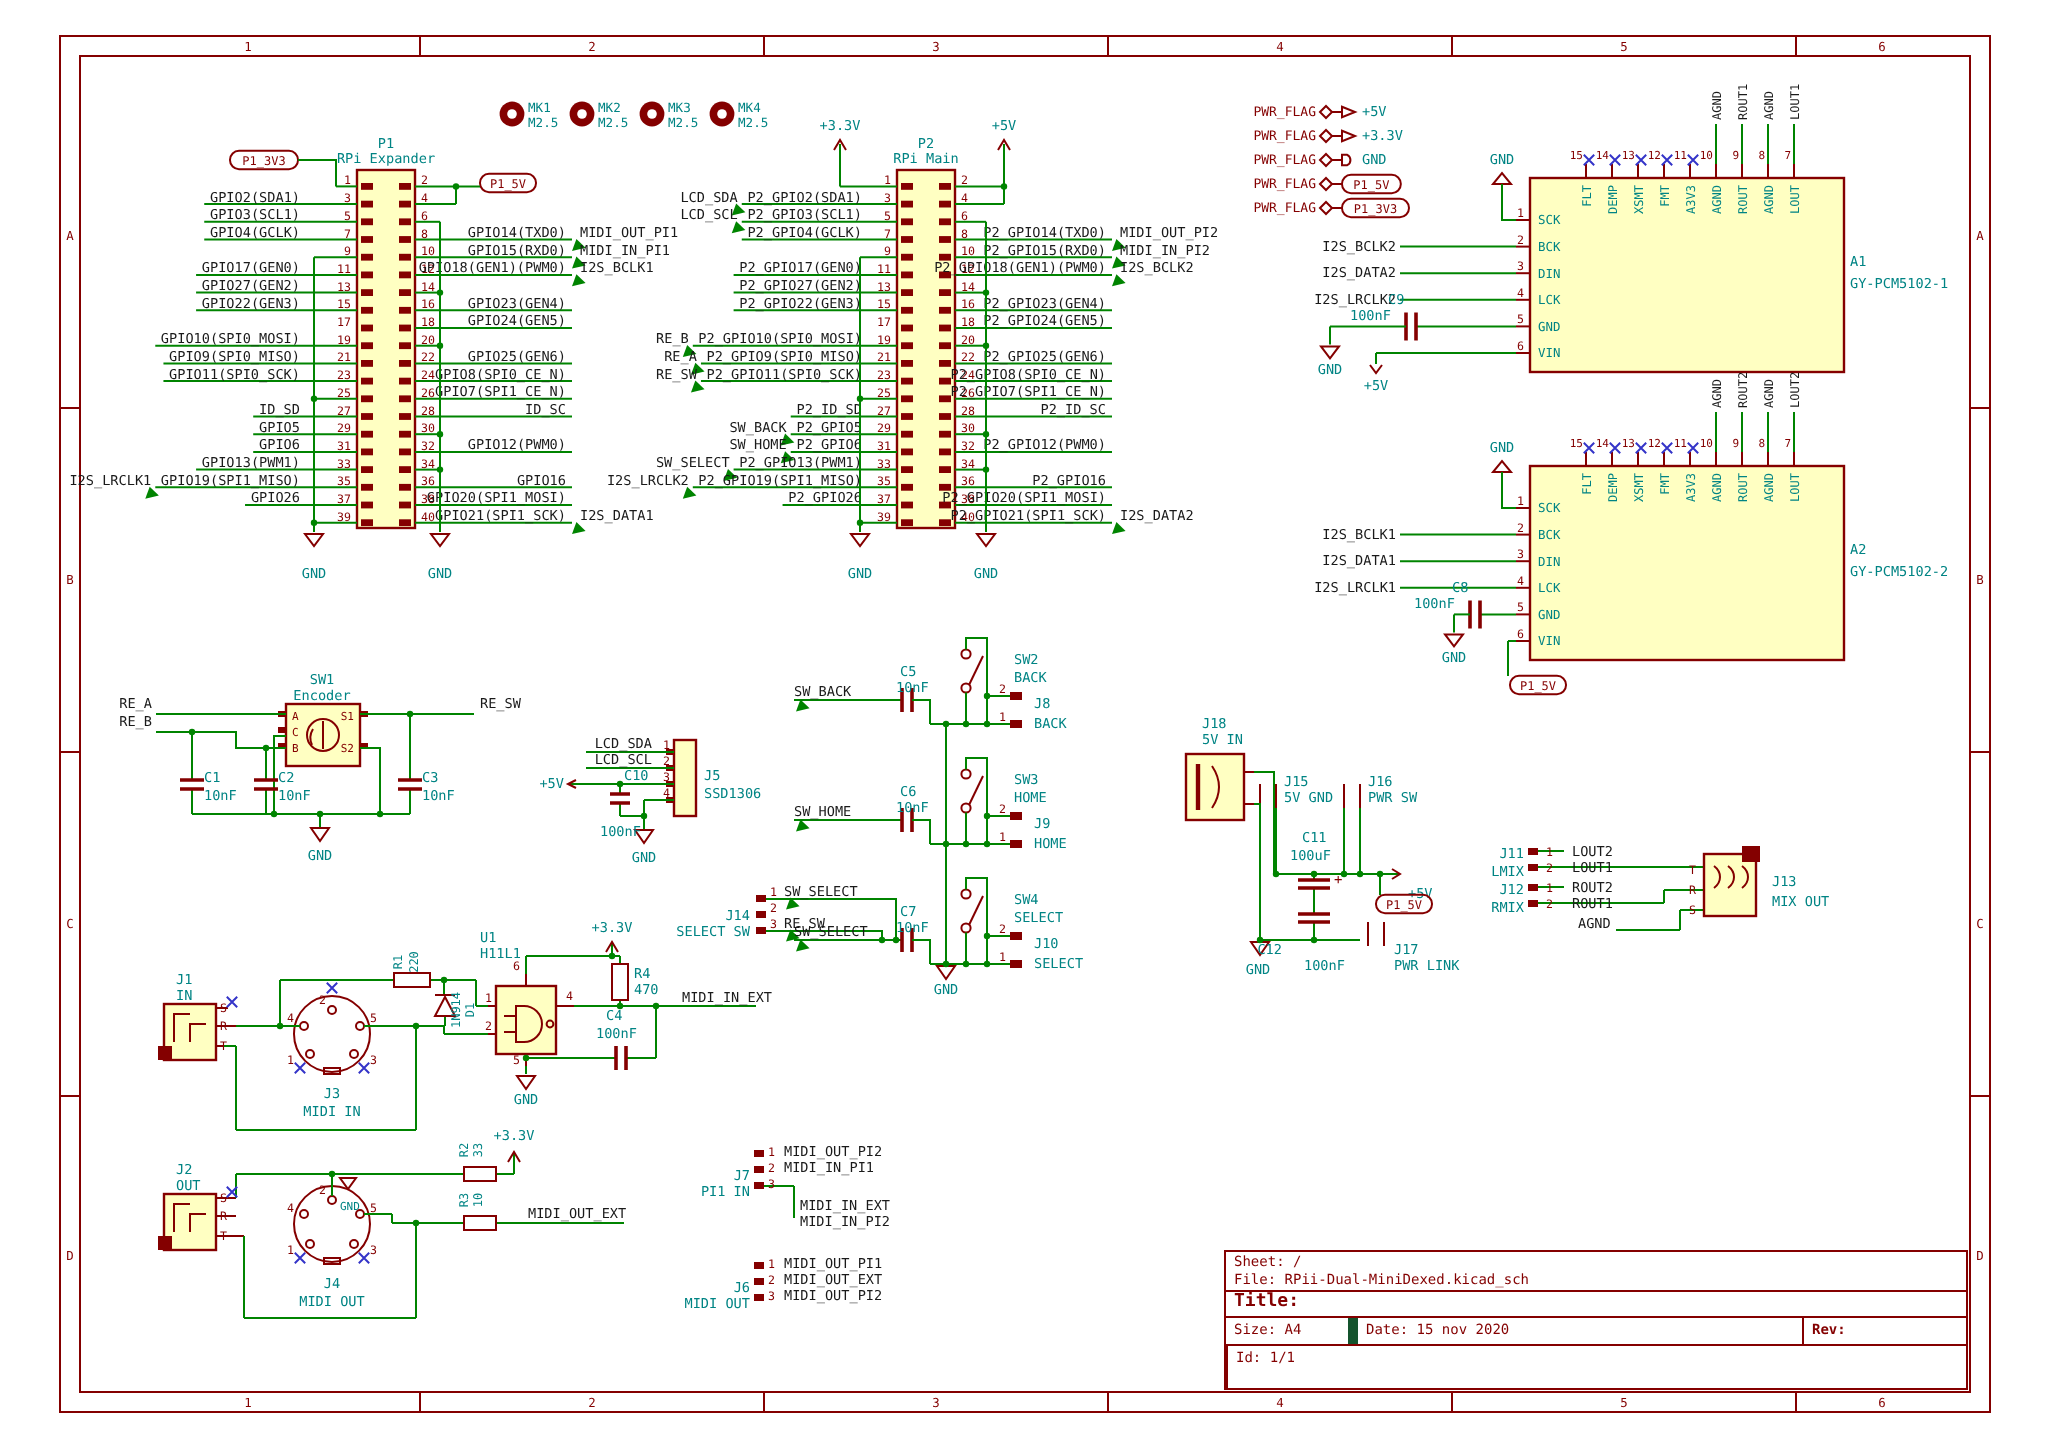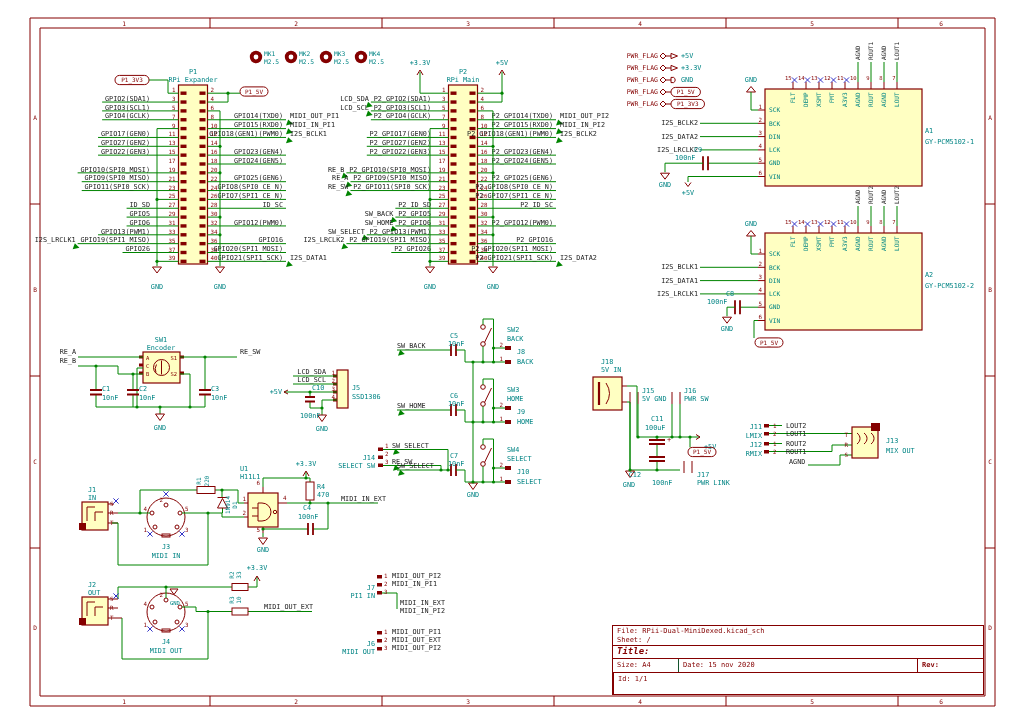--- a/index.html
+++ b/index.html
@@ -10,25 +10,25 @@
   .sy{stroke:#840000;stroke-width:1;fill:none}
   .cp{stroke:#840000;stroke-width:1.8;fill:none}
   .fy{fill:#ffffc2;stroke:#840000;stroke-width:1.2}
   .pin{fill:#840000;stroke:none}
   .rf{fill:#840000;stroke:none}
   .nc{stroke:#3434c8;stroke-width:1;fill:none}
   .tb{position:absolute;left:612px;top:625px;width:372px;height:70px;border:1px solid #840000;
       font-family:"DejaVu Sans Mono","Liberation Mono",monospace;font-size:7px;color:#840000;
       box-sizing:border-box;line-height:9px}
   .tb-r1{height:20px;border-bottom:1px solid #840000;padding:1px 4px;box-sizing:border-box}
-  .tb-r2{height:13px;border-bottom:1px solid #840000;padding:1px 4px;font-weight:bold;font-style:italic;font-size:9px;box-sizing:border-box}
+  .tb-r2{height:13px;border-bottom:1px solid #840000;padding:1px 4px;font-weight:bold;font-size:9px;box-sizing:border-box}
   .tb-r3{display:flex;height:14px;border-bottom:1px solid #840000;box-sizing:border-box}
-  .tb-size{width:66px;border-right:1px solid #14532d;padding:2px 4px;box-sizing:border-box}
+  .tb-size{width:66px;border-right:5px solid #14532d;padding:2px 4px;box-sizing:border-box}
   .tb-date{flex:1;padding:2px 4px;box-sizing:border-box}
-  .tb-rev{width:66px;border-left:1px solid #840000;padding:2px 4px;font-weight:bold;box-sizing:border-box}
+  .tb-rev{width:82px;border-left:1px solid #840000;padding:2px 4px;font-weight:bold;box-sizing:border-box}
   .tb-r4{display:flex;height:21px;box-sizing:border-box}
   .tb-app{flex:1;padding:2px 4px;box-sizing:border-box}
   .tb-id{width:58px;border-left:1px solid #840000;padding:2px 4px;box-sizing:border-box}
 </style>
 </head>
 <body>
 
 <svg id="schem" width="1024" height="724" viewBox="0 0 1024 724">
   <g>
     <rect class="fy" x="143" y="352" width="37" height="31"></rect>
@@ -978,22 +978,22 @@
     <circle cx="306" cy="478" r="1.6" fill="#008400" stroke="none"></circle>
     <circle cx="310" cy="503" r="1.6" fill="#008400" stroke="none"></circle>
     <circle cx="328" cy="503" r="1.6" fill="#008400" stroke="none"></circle>
     <circle cx="263" cy="529" r="1.6" fill="#008400" stroke="none"></circle>
     <circle cx="166" cy="587" r="1.6" fill="#008400" stroke="none"></circle>
     <circle cx="208" cy="611.5" r="1.6" fill="#008400" stroke="none"></circle>
   </svg>
 
 <div class="tb">
   <div class="tb-r1">
+    <div>Sheet: /</div>
     <div>File: RPii-Dual-MiniDexed.kicad_sch</div>
-    <div>Sheet: /</div>
   </div>
   <div class="tb-r2">Title:</div>
   <div class="tb-r3">
     <div class="tb-size">Size: A4</div>
     <div class="tb-date">Date: 15 nov 2020</div>
     <div class="tb-rev">Rev:</div>
   </div>
   <div class="tb-r4">
     <div class="tb-id">Id: 1/1</div>
   </div>

